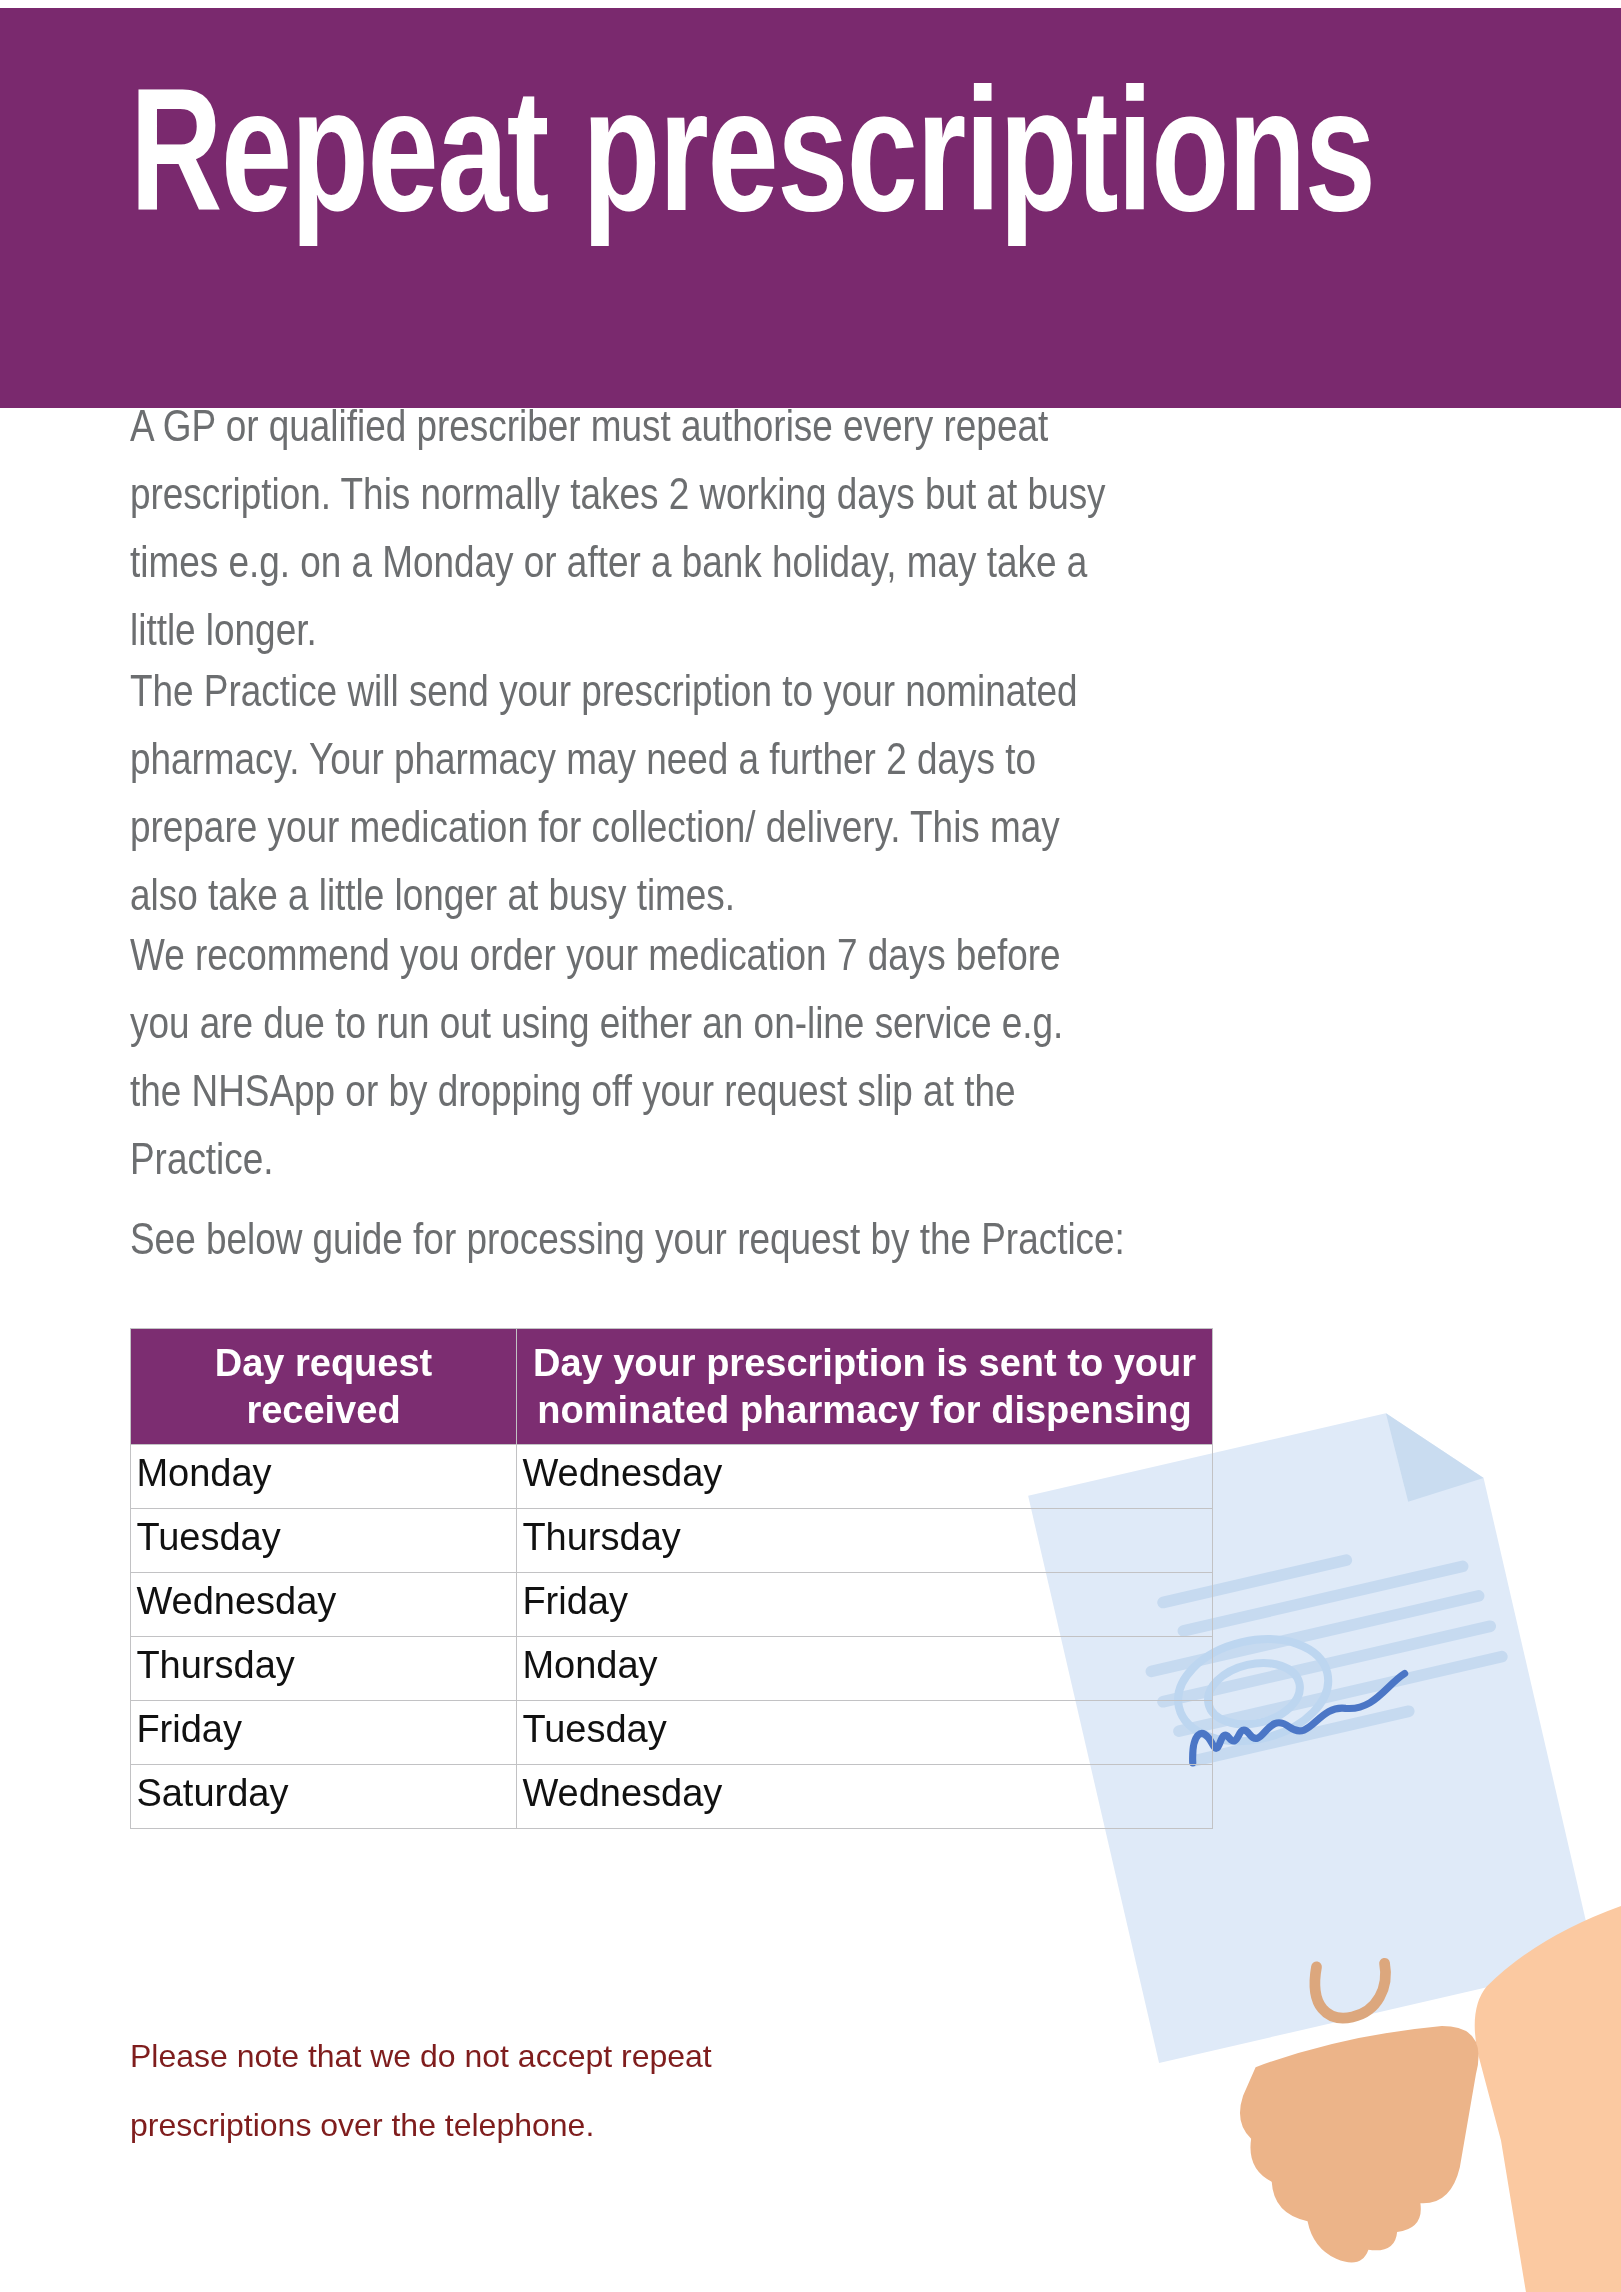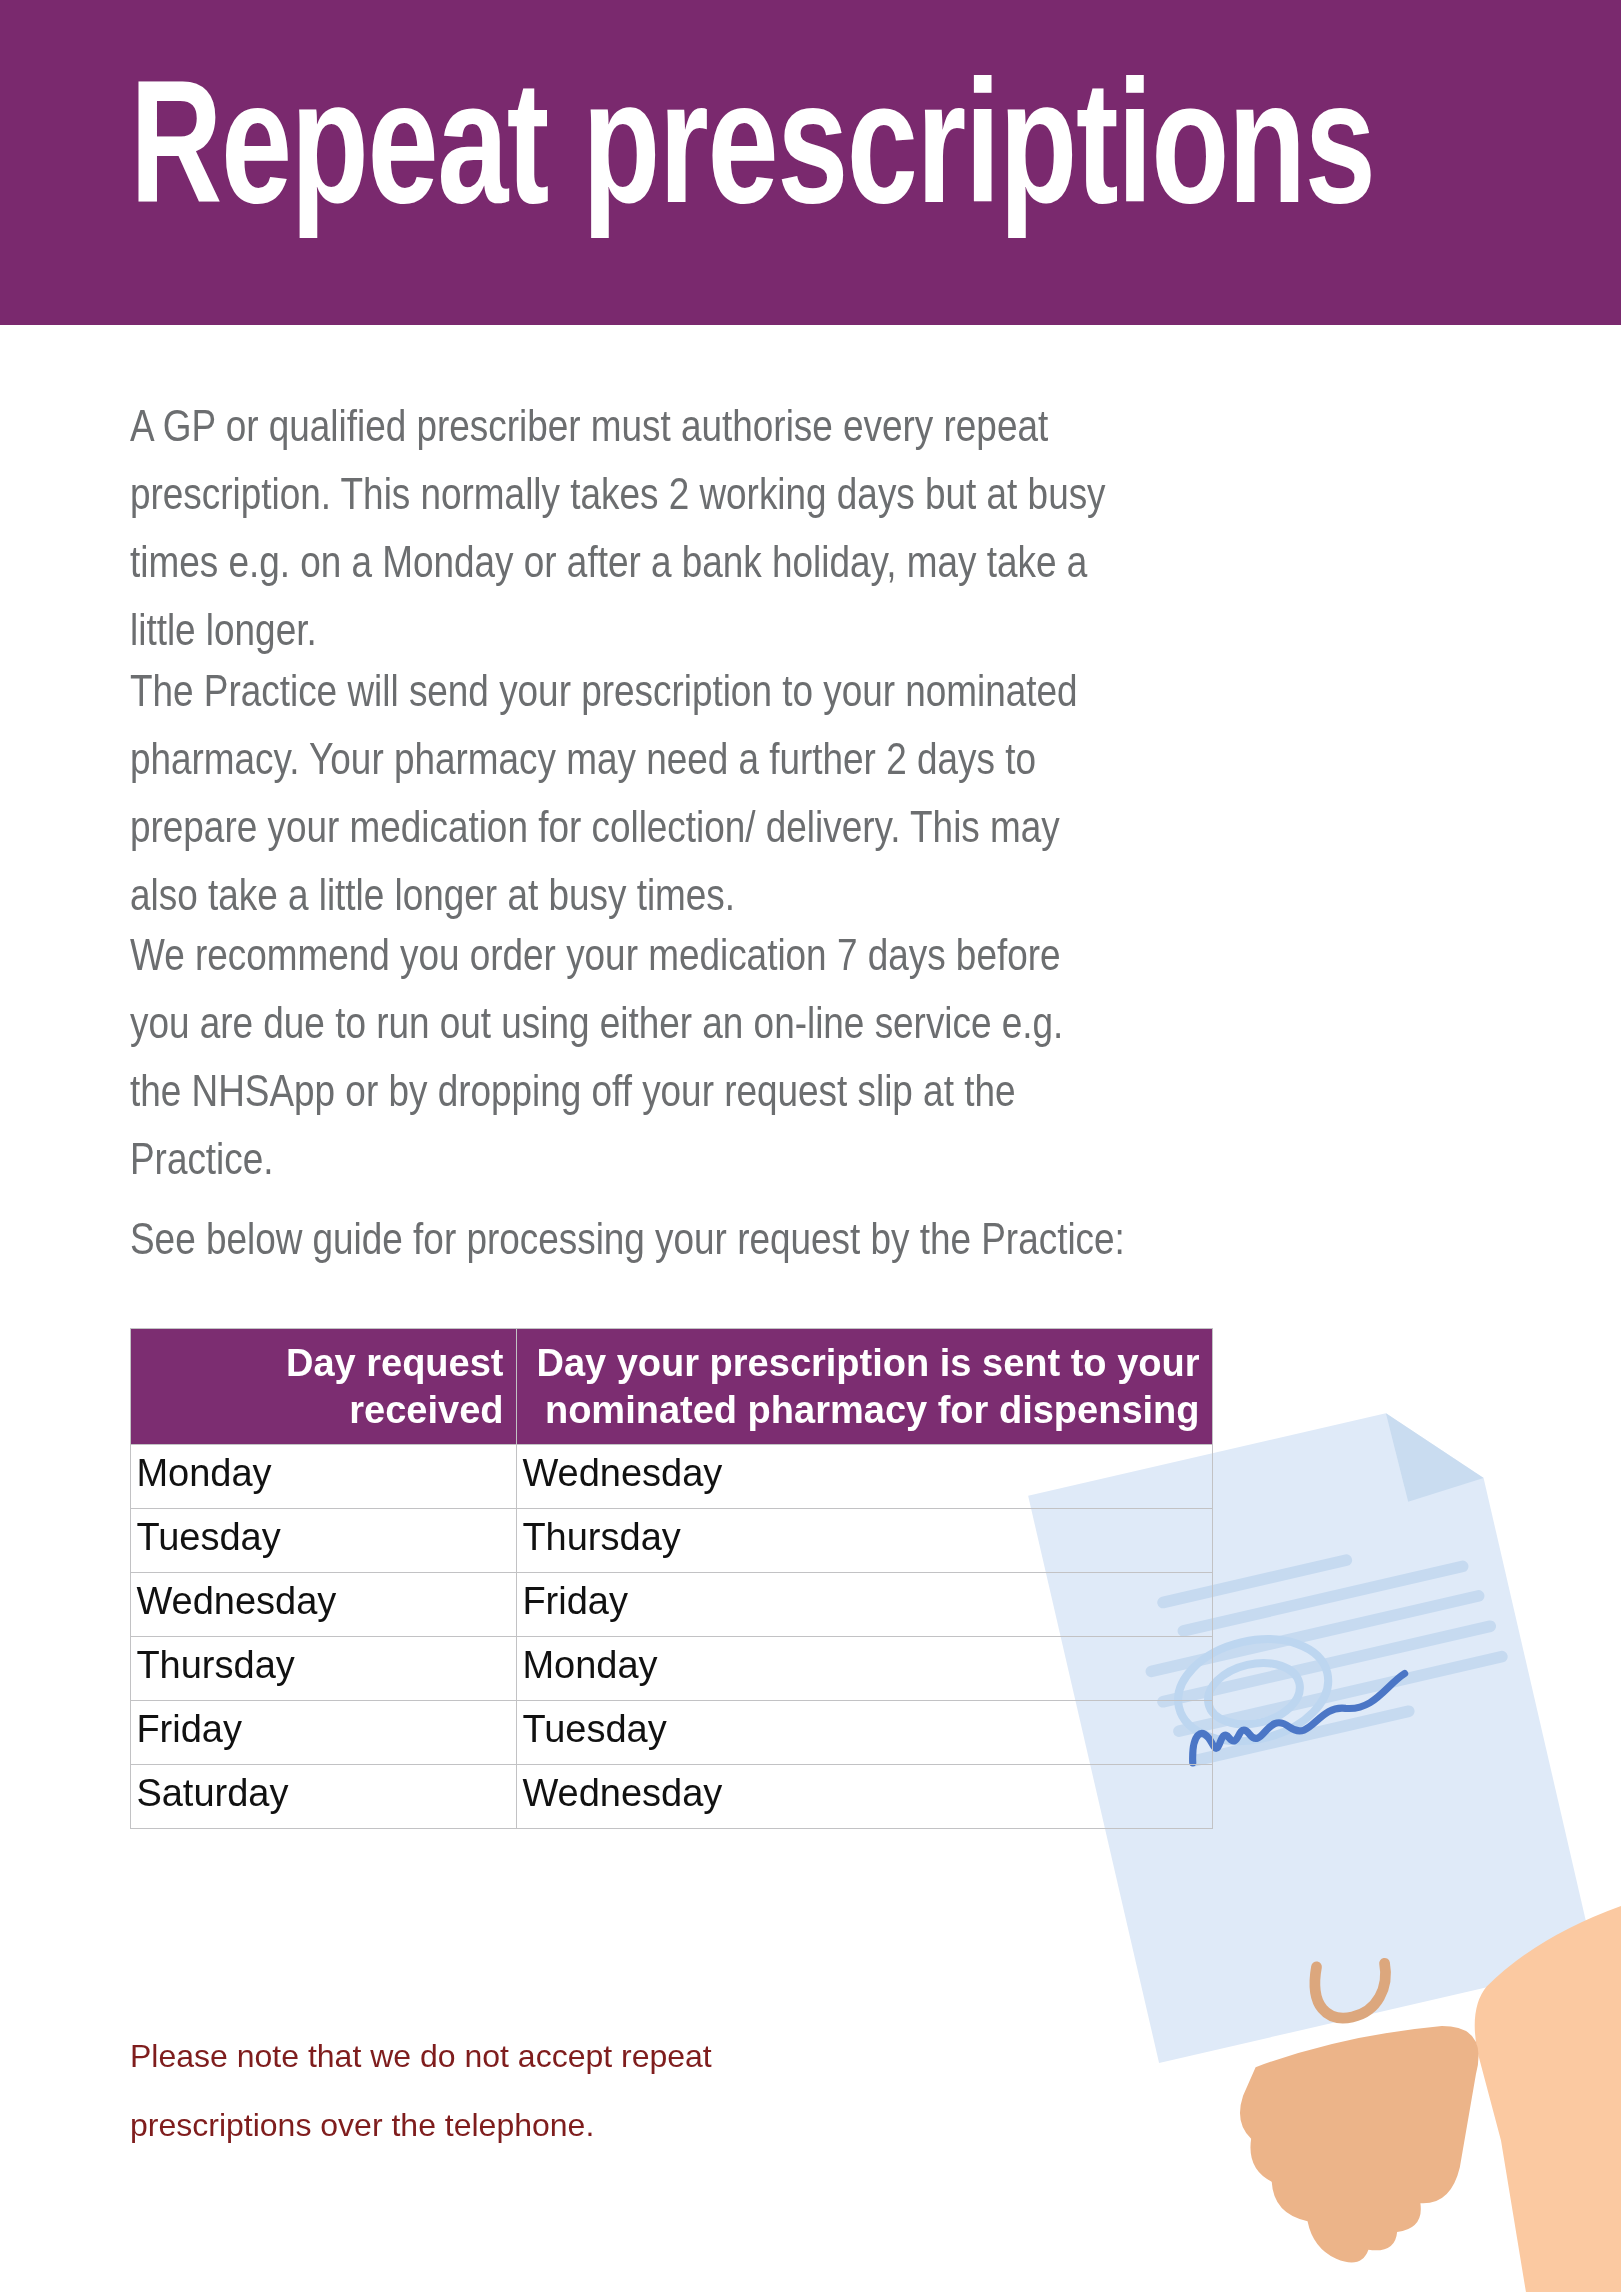--- a/index.html
+++ b/index.html
@@ -2,21 +2,21 @@
 <html style="font-size:14.3px"><head>
 <meta charset="utf-8">
 <style>
   html,body{margin:0;padding:0;}
   body{
     width:1621px;height:2293px;position:relative;overflow:hidden;
     background:#ffffff;
     font-family:"Liberation Sans", sans-serif;
   }
   .banner{
-    position:absolute;left:0;top:0;width:1621px;height:325px;
+    position:absolute;left:0;top:8px;width:1621px;height:400px;
     background:#7a296e;
   }
   .banner-title{
     position:absolute;left:130px;top:54px;
     font-size:175px;font-weight:bold;color:#ffffff;line-height:1;
     white-space:nowrap;
     transform:scaleX(0.73);transform-origin:left top;
     letter-spacing:-1.8px;
   }
   .para{
@@ -36,21 +36,21 @@
     position:absolute;left:0;top:0;z-index:1;pointer-events:none;
   }
   table.sched{
     position:absolute;left:130px;top:1328px;z-index:2;
     border-collapse:collapse;background:transparent;
     table-layout:fixed;
   }
   table.sched th{
     background:#7c2d71;color:#ffffff;
     font-size:38px;font-weight:bold;line-height:47px;
-    text-align:right;vertical-align:middle;
+    text-align:center;vertical-align:middle;
     padding:9px 12.5px;white-space:pre-line;
     border:1.8px solid #c2c2c4;
     height:116px;box-sizing:border-box;
   }
   table.sched td{
     color:#111111;font-size:38px;line-height:43px;
     text-align:left;vertical-align:top;
     padding:7.2px 5.4px 12.5px 5.4px;
     border:1.8px solid #c2c2c4;
     height:64px;box-sizing:border-box;

